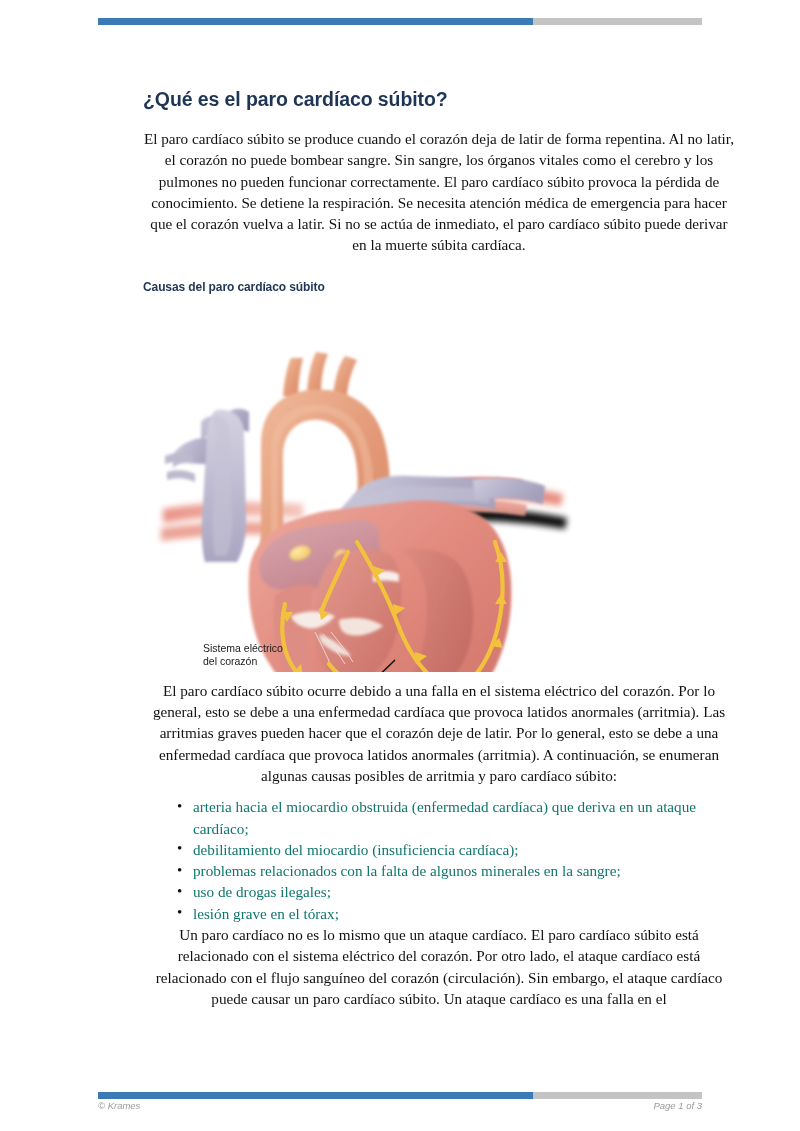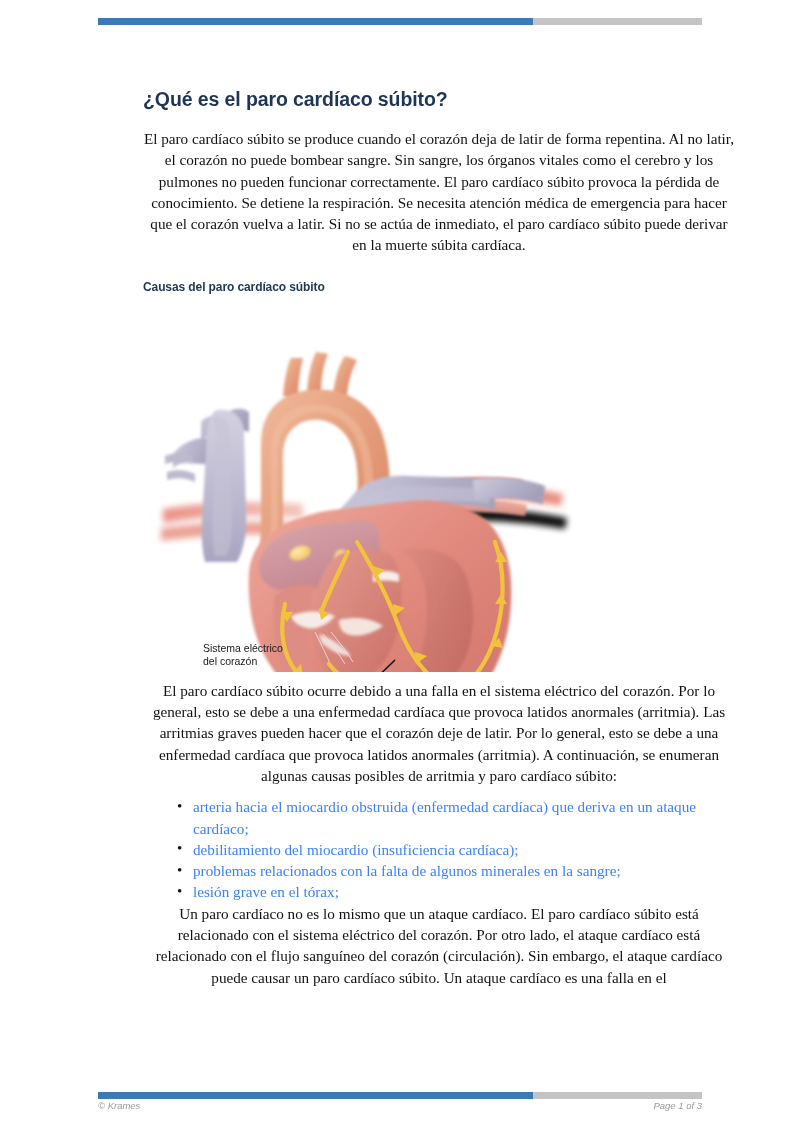--- a/index.html
+++ b/index.html
@@ -86,21 +86,21 @@
     margin: 10px 0 0 0;
     padding-left: 34px;
     list-style: none;
   }
   ul.bullets li {
     font-size: 15.2px;
     line-height: 21.3px;
     position: relative;
     padding-left: 16px;
     margin-bottom: 0px;
-    color: #3b82f6;
+    color: #0f766e;
   }
   ul.bullets li::before {
     content: "\2022";
     position: absolute;
     left: 0;
     top: -0.5px;
     font-size: 15px;
     color: #111111;
   }
 
@@ -338,20 +338,21 @@
         <text class="figure-caption-text" x="60" y="361">del corazón</text>
       </svg>
     </div>
 
     <p class="body-text">El paro cardíaco súbito ocurre debido a una falla en el sistema eléctrico del corazón. Por lo general, esto se debe a una enfermedad cardíaca que provoca latidos anormales (arritmia). Las arritmias graves pueden hacer que el corazón deje de latir. Por lo general, esto se debe a una enfermedad cardíaca que provoca latidos anormales (arritmia). A continuación, se enumeran algunas causas posibles de arritmia y paro cardíaco súbito:</p>
 
     <ul class="bullets">
       <li>arteria hacia el miocardio obstruida (enfermedad cardíaca) que deriva en un ataque cardíaco;</li>
       <li>debilitamiento del miocardio (insuficiencia cardíaca);</li>
       <li>problemas relacionados con la falta de algunos minerales en la sangre;</li>
+      <li>uso de drogas ilegales;</li>
       <li>lesión grave en el tórax;</li>
     </ul>
 
 
     <p class="body-text">Un paro cardíaco no es lo mismo que un ataque cardíaco. El paro cardíaco súbito está relacionado con el sistema eléctrico del corazón. Por otro lado, el ataque cardíaco está relacionado con el flujo sanguíneo del corazón (circulación). Sin embargo, el ataque cardíaco puede causar un paro cardíaco súbito. Un ataque cardíaco es una falla en el</p>
 
   </div>
 
   <div class="rule-bar bottom">
     <div class="seg-filled" style="width: 72%; background: rgb(59, 122, 181);"></div>

